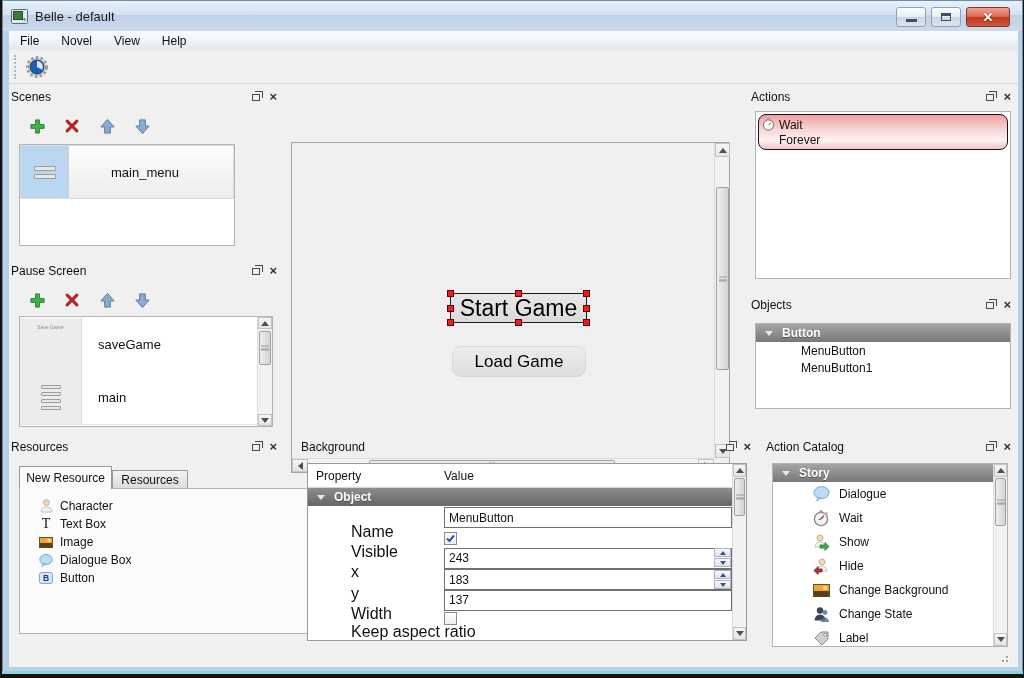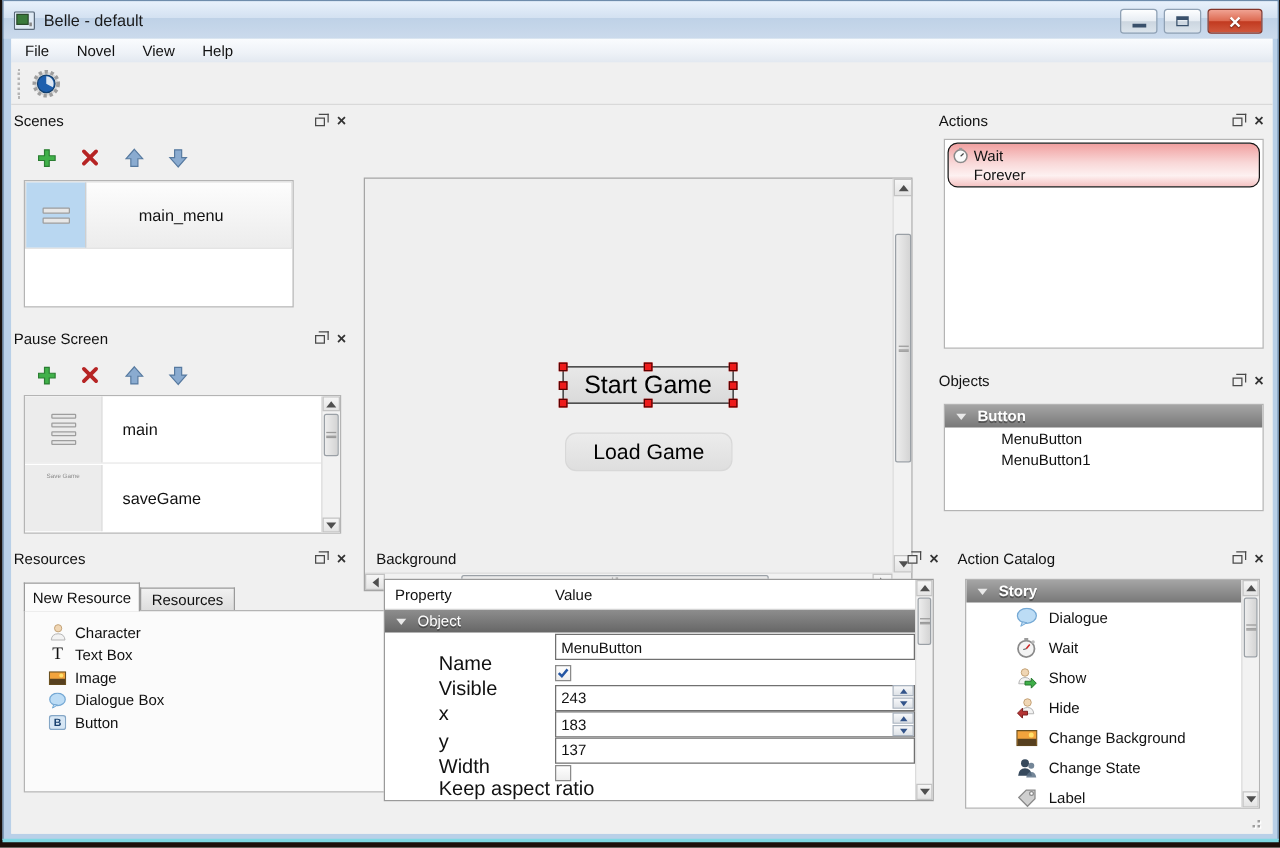--- a/index.html
+++ b/index.html
@@ -86,21 +86,21 @@
   .thumb-grip.vert { width:5px; height:8px; border-top:none; border-bottom:none;
     border-left:1px solid #9a9a9a; border-right:1px solid #9a9a9a; }
   .thumb-grip.vert::after { left:2px; top:0; width:0; height:8px; border-top:none; border-left:1px solid #9a9a9a; }
 
   
   .canvas { position:absolute; left:282px; top:58px; width:439px; height:331px;
     background:#efefef; border:1px solid #a5a5a5; }
   .cv-view { position:absolute; left:0; top:0; right:15px; bottom:14px; overflow:hidden; }
   .game-btn-sel { position:absolute; left:158px; top:150px; width:137px; height:30px;
     background:linear-gradient(180deg,#e8e8e8,#dadada); border:1px solid #1b1b1b;
-    display:flex; align-items:center; justify-content:center; font-size:20px; color:#000; }
+    display:flex; align-items:center; justify-content:center; font-size:23px; color:#000; }
   .handle { position:absolute; width:7px; height:7px; background:#ee1c1c; border:1px solid #5c0000; }
   .game-btn { position:absolute; left:160px; top:203px; width:134px; height:31px; border-radius:9px;
     background:linear-gradient(180deg,#ececec,#dedede); border:1px solid #d8d8d8;
     display:flex; align-items:center; justify-content:center; font-size:17px; color:#000; }
 
   
   .action-item { position:absolute; left:2px; top:2px; width:250px; height:36px; border-radius:8px;
     border:1px solid #161616;
     background:linear-gradient(180deg,#f0a0a0 0%,#f9d8d8 45%,#fdf1f1 75%,#f5c3c3 100%); }
   .ai-title { position:absolute; left:20px; top:3px; font-size:12px; color:#111; }
@@ -128,21 +128,21 @@
     display:flex; align-items:center; justify-content:center; }
   .res-row .lbl { margin-left:7px; }
 
   
   .prop-table { position:absolute; left:8px; top:25px; width:440px; height:178px;
     background:#fff; border:1px solid #9a9a9a; overflow:hidden; }
   .prop-inner { position:absolute; left:0; top:0; right:14px; bottom:0; }
   .prop-head { height:24px; border-bottom:1px solid #d4d4d4; display:flex; align-items:center; font-size:12px; color:#111; }
   .ph-col1 { width:136px; padding-left:8px; }
   .prop-group { height:18px; background:linear-gradient(180deg,#8d8d8d,#666);
-    display:flex; align-items:center; font-size:12px; font-weight:normal; color:#fff; text-shadow:0 1px 0 #4c4c4c; }
+    display:flex; align-items:center; font-size:12px; font-weight:bold; color:#fff; text-shadow:0 1px 0 #4c4c4c; }
   .prow { display:flex; align-items:center; }
   .prow .plabel { width:136px; padding-left:43px; font-size:16px; color:#111; flex:0 0 136px;margin-top:28px; }
   .prow .pval { flex:1; height:100%; display:flex; align-items:center; position:relative; }
   .prop-input { width:100%; height:21px; border:1px solid #707070; font:12px "Liberation Sans",sans-serif;
     padding:0 4px; color:#111; background:#fff; outline:none; }
   .spin { position:absolute; right:1px; top:1px; width:17px; height:19px; display:flex; flex-direction:column; gap:1px; }
   .spin .sbtn { flex:1; border:1px solid #aab4c0; background:linear-gradient(180deg,#f7f8fa,#dee2e7);
     display:flex; align-items:center; justify-content:center; }
   .spin .t-up { width:0;height:0;border-left:3px solid transparent;border-right:3px solid transparent;border-bottom:4px solid #33548a; }
   .spin .t-dn { width:0;height:0;border-left:3px solid transparent;border-right:3px solid transparent;border-top:4px solid #33548a; }
@@ -264,34 +264,34 @@
               </svg>
           </div>
           <div class="mini-btn">
             <svg width="17" height="17" viewBox="0 0 18 18">
                 <path d="M9 16.5 L2 8.5 H6 V2 H12 V8.5 H16 Z" fill="#8aabd0" stroke="#56799f"></path>
               </svg>
           </div>
         </div>
         <div class="listbox" style="left:10px;top:54px;width:254px;height:111px;">
           <div style="position:absolute;left:0;top:0;right:14px;bottom:0;">
+            <div class="scene-item" style="background:#fff;border:none;">
+              <div class="pause-thumb">
+                <span class="tsave">Save Game</span>
+              </div>
+              <span class="pause-label">saveGame</span>
+            </div>
             <div class="scene-item" style="background:#fff;border:none;border-bottom:1px solid #e4e4e4;">
               <div class="pause-thumb">
                 <div class="tline small"></div>
                   <div class="tline small"></div>
                   <div class="tline small"></div>
                   <div class="tline small"></div>
               </div>
               <span class="pause-label">main</span>
-            </div>
-            <div class="scene-item" style="background:#fff;border:none;">
-              <div class="pause-thumb">
-                <span class="tsave">Save Game</span>
-              </div>
-              <span class="pause-label">saveGame</span>
             </div>
           </div>
           <div class="sb-v" style="right:0;top:0;bottom:0;">
             <div class="sb-btn" style="left:0;top:0;width:14px;height:12px;">
                 <div class="tri-up"></div>
               </div>
             <div class="sb-thumb" style="left:1px;top:14px;width:12px;height:34px;">
                 <div class="thumb-grip"></div>
               </div>
             <div class="sb-btn" style="left:0;bottom:0;width:14px;height:12px;">

